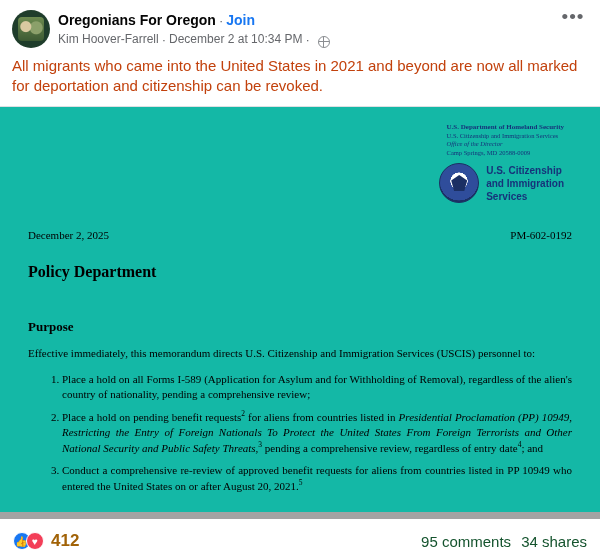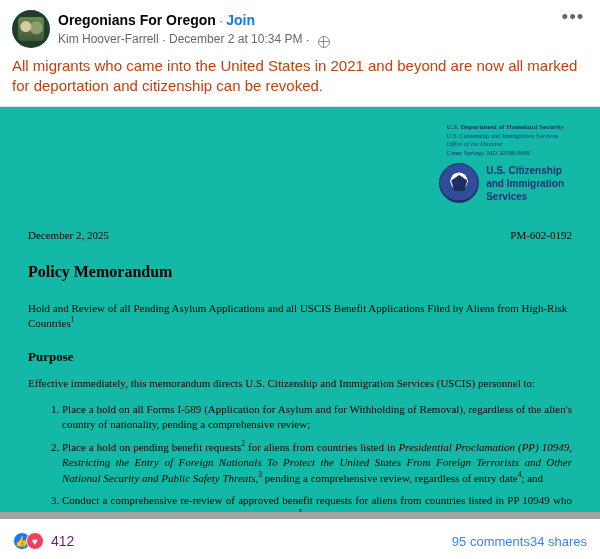--- a/index.html
+++ b/index.html
@@ -221,30 +221,31 @@
     border: 1.5px solid #fff;
     display: inline-flex;
     align-items: center;
     justify-content: center;
     font-size: 10px;
     color: #fff;
   }
   .react.like { background: #1877f2; margin-right: -5px; }
   .react.love { background: #f33e58; }
   .react-count {
-    font-size: 14px;
-    color: #701a75;
+    font-size: 17px;
+    color: #a16207;
     margin-left: 7px;
+    font-weight: bold;
   }
   .footer-right {
     margin-left: auto;
     display: flex;
-    gap: 0;
-    font-size: 13px;
-    color: #3b82f6;
+    gap: 10px;
+    font-size: 15px;
+    color: #14532d;
   }
   .footer-right span { cursor: pointer; }
 </style>
 </head>
 <body>
 
 <div class="page">
 
   <div class="post-header">
     <div class="avatar"></div>
@@ -284,24 +285,23 @@
           <div class="uscis-title">and Immigration</div>
           <div class="uscis-title">Services</div>
         </div>
       </div>
 
       <div class="doc-meta">
         <span>December 2, 2025</span>
         <span>PM-602-0192</span>
       </div>
 
-      <div class="doc-h1">Policy Memorandum</div>
+      <div class="doc-h1">Policy Department</div>
 
       <div class="subject-row">
-        <div class="subject-text"><span>Hold and Review of all Pending Asylum Applications and all USCIS Benefit Applications Filed by Aliens from High-Risk Countries</span><sup>1</sup></div>
       </div>
 
       <div class="doc-h2">Purpose</div>
       <div class="doc-p">Effective immediately, this memorandum directs U.S. Citizenship and Immigration Services (USCIS) personnel to:</div>
 
       <ol class="doc-list">
         <li>
           <span>Place a hold on all Forms I-589 (Application for Asylum and for Withholding of Removal), regardless of the alien's country of nationality, pending a comprehensive review;</span>
         </li>
         <li>

